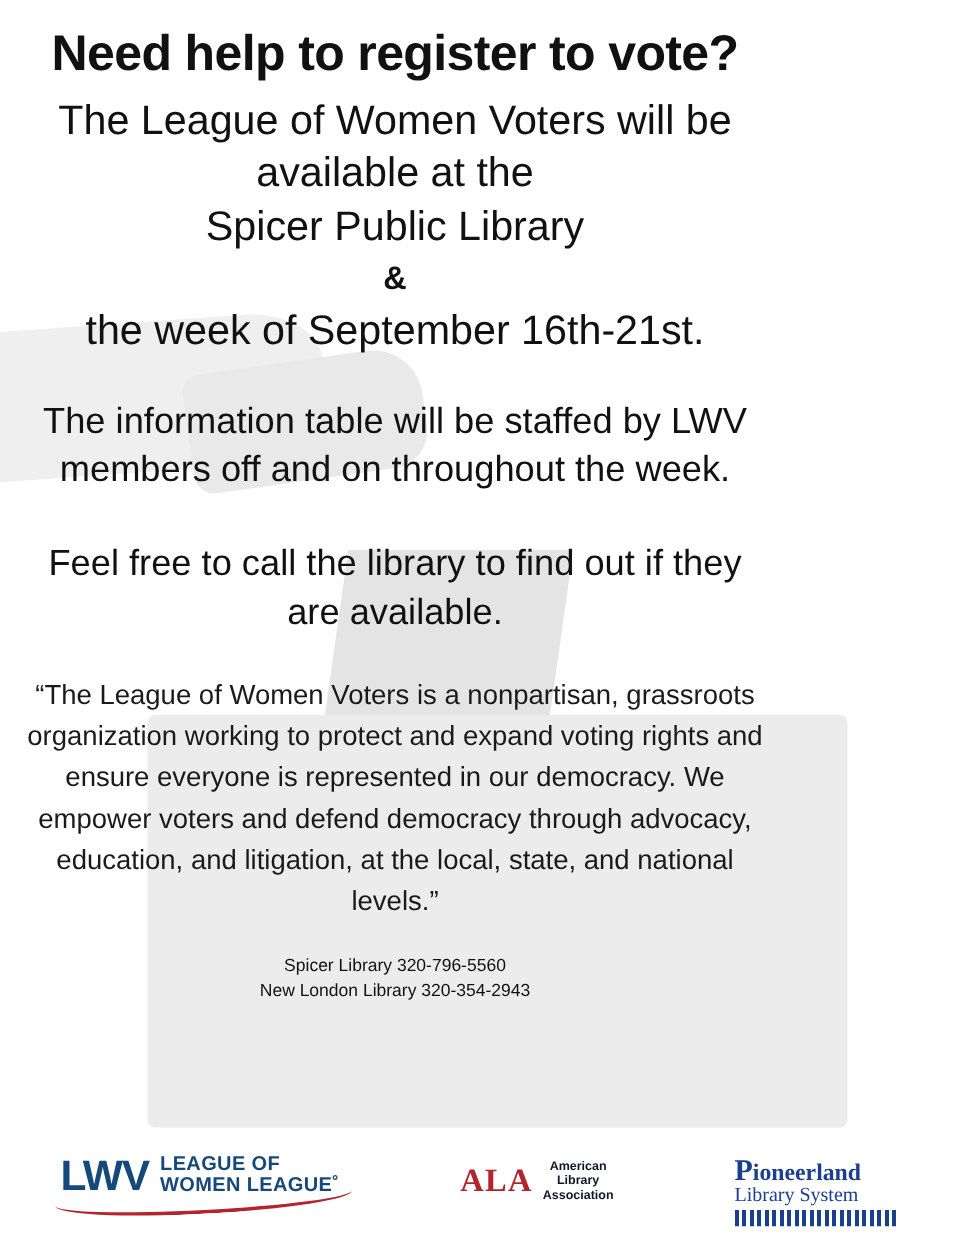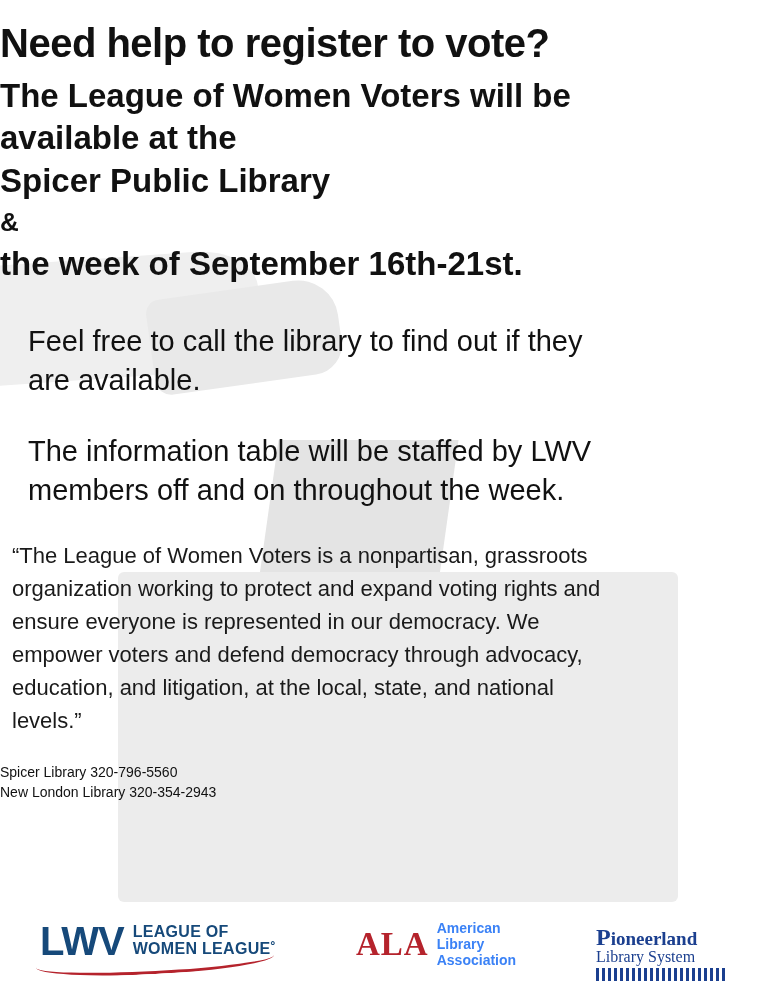--- a/index.html
+++ b/index.html
@@ -62,40 +62,41 @@
     border-radius: 14px 40px 30px 16px;
     transform: rotate(-8deg);
   }
 
   .page {
     position: relative;
     z-index: 1;
     width: 632px;
     padding: 0;
     box-sizing: border-box;
+    text-align: center;
   }
 
   .headline {
     font-size: 40px;
     font-weight: bold;
     letter-spacing: -0.5px;
     margin: 22px 0 0 0;
     line-height: 1.08;
   }
 
   .body-block {
     margin-top: 10px;
   }
   .ln {
     font-size: 33px;
     line-height: 1.28;
-    font-weight: bold;
+    font-weight: normal;
   }
   .ln.bold {
-    font-weight: bold;
+    font-weight: normal;
   }
   .amp {
     font-size: 26px;
     font-weight: bold;
     line-height: 1.6;
   }
 
   .para {
     font-size: 29px;
     line-height: 1.35;
@@ -140,21 +141,21 @@
 
   
   .lwv-wrap {
     position: relative;
     display: flex;
     align-items: center;
     gap: 9px;
     padding-bottom: 8px;
   }
   .lwv-mark {
-    font-size: 40px;
+    font-size: 34px;
     font-weight: bold;
     color: #16497a;
     font-family: "Liberation Sans", sans-serif;
     letter-spacing: -1px;
   }
   .lwv-text {
     text-align: left;
     line-height: 1.05;
     color: #16497a;
     font-weight: bold;
@@ -167,31 +168,31 @@
     bottom: -2px;
     width: 238px;
     height: 22px;
     border-bottom: 3px solid #b5232c;
     border-radius: 0 0 50% 50%;
     transform: rotate(-3deg);
   }
 
   
   .ala-mark {
-    font-size: 33px;
+    font-size: 26px;
     font-weight: bold;
     color: #b5232c;
     letter-spacing: 1px;
     font-family: "Liberation Serif", serif;
   }
   .ala-text {
-    text-align: left;
+    text-align: center;
     line-height: 1.12;
-    color: #3b82f6;
-    font-size: 14px;
+    color: #0f172a;
+    font-size: 10px;
     font-weight: bold;
   }
 
   
   .pio {
     text-align: left;
     color: #1b3f8f;
     position: relative;
   }
   .pio-l1 {
@@ -234,23 +235,23 @@
   <h1 class="headline">Need help to register to vote?</h1>
 
   <div class="body-block">
     <div class="ln">The League of Women Voters will be</div>
     <div class="ln">available at the</div>
     <div class="ln bold">Spicer Public Library</div>
     <div class="amp">&amp;</div>
     <div class="ln bold">the week of September 16th-21st.</div>
   </div>
 
+  <p class="para">The information table will be staffed by LWV members off and on throughout the week.</p>
+
   <p class="para second">Feel free to call the library to find out if they are available.</p>
-
-  <p class="para">The information table will be staffed by LWV members off and on throughout the week.</p>
 
   <p class="quote">“The League of Women Voters is a nonpartisan, grassroots organization working to protect and expand voting rights and ensure everyone is represented in our democracy. We empower voters and defend democracy through advocacy, education, and litigation, at the local, state, and national levels.”</p>
 
   <div class="phones">
     <div>Spicer Library 320-796-5560</div>
     <div>New London Library 320-354-2943</div>
   </div>
 
 </div>
 

